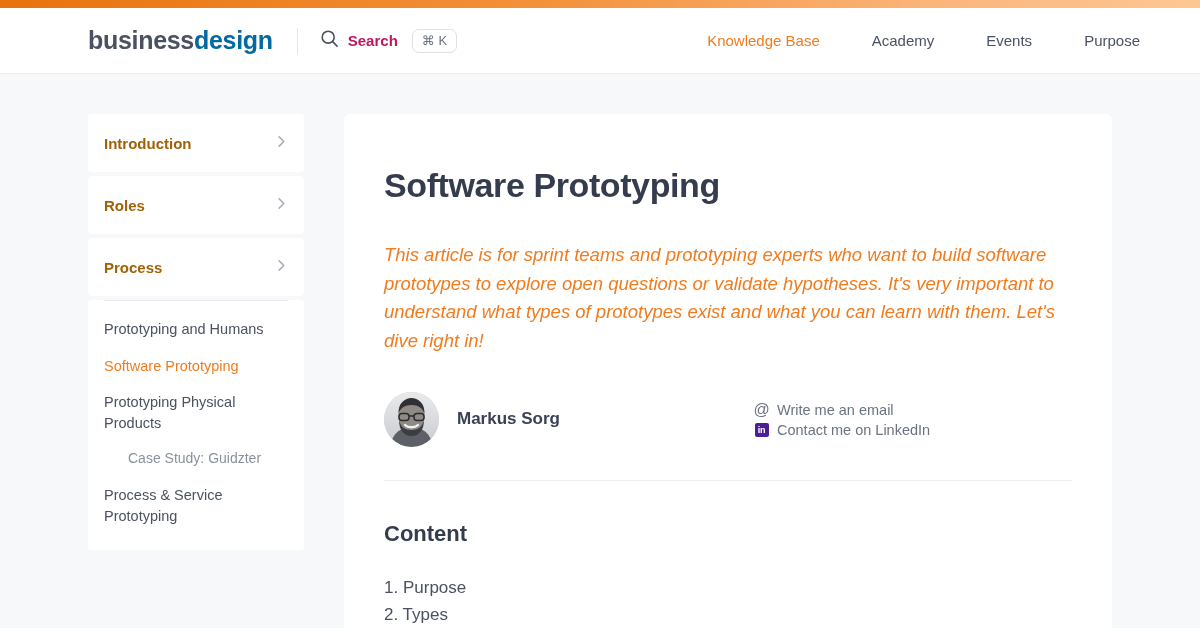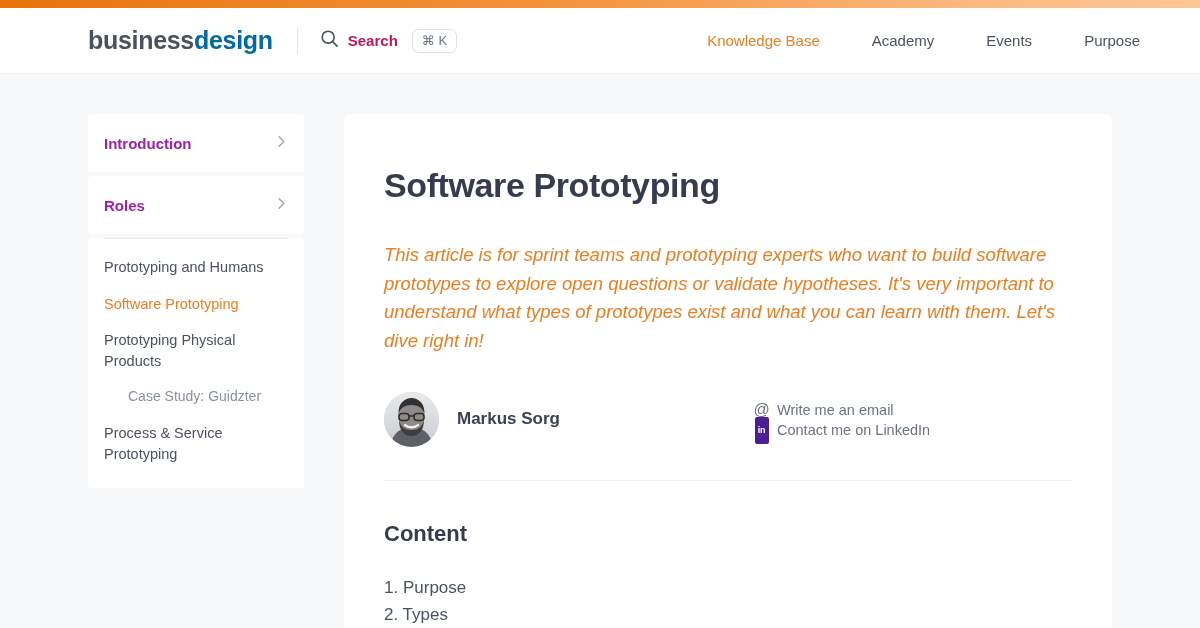--- a/index.html
+++ b/index.html
@@ -112,21 +112,21 @@
   .sidebar-section-head {
     height: 58px;
     display: flex;
     align-items: center;
     justify-content: space-between;
     cursor: pointer;
   }
   .sidebar-section-title {
     font-size: 15px;
     font-weight: 700;
-    color: #a21caf;
+    color: #a16207;
   }
   .sidebar-card.is-open .sidebar-section-title { color: #ef7c1f; }
 
   .chev {
     flex: 0 0 auto;
     color: #a6adb9;
     display: block;
   }
 
   .sidebar-sub-divider {
@@ -240,21 +240,21 @@
     align-items: center;
     justify-content: center;
   }
   #email-icon-glyph {
     font-size: 16px;
     color: #6b7382;
     line-height: 1;
   }
   #linkedin-icon-box {
     width: 14px;
-    height: 27px;
+    height: 14px;
     background: #4c1d95;
     border-radius: 2px;
     color: #ffffff;
     font-size: 9px;
     font-weight: 700;
     display: flex;
     align-items: center;
     justify-content: center;
     line-height: 1;
     letter-spacing: -0.3px;
@@ -342,20 +342,30 @@
       <div class="sidebar-section-head">
         <span class="sidebar-section-title">Roles</span>
         <span class="chev">
           <svg width="13" height="13" viewBox="0 0 14 14" fill="none">
               <polyline points="4.5,2 9.5,7 4.5,12" stroke="#a6adb9" stroke-width="1.6" fill="none" stroke-linecap="round" stroke-linejoin="round"></polyline>
             </svg>
         </span>
       </div>
     </div>
 
+    <div class="sidebar-card">
+      <div class="sidebar-section-head">
+        <span class="sidebar-section-title">Process</span>
+        <span class="chev">
+          <svg width="13" height="13" viewBox="0 0 14 14" fill="none">
+              <polyline points="4.5,2 9.5,7 4.5,12" stroke="#a6adb9" stroke-width="1.6" fill="none" stroke-linecap="round" stroke-linejoin="round"></polyline>
+            </svg>
+        </span>
+      </div>
+    </div>
 
     <div class="sidebar-card is-open">
       <div class="sidebar-sub-divider"></div>
       <div class="sidebar-sublist">
         <a class="sidebar-subitem">Prototyping and Humans</a>
         <a class="sidebar-subitem is-active">Software Prototyping</a>
         <a class="sidebar-subitem">Prototyping Physical Products</a>
         <a class="sidebar-subitem is-nested">Case Study: Guidzter</a>
         <a class="sidebar-subitem">Process &amp; Service Prototyping</a>
       </div>

